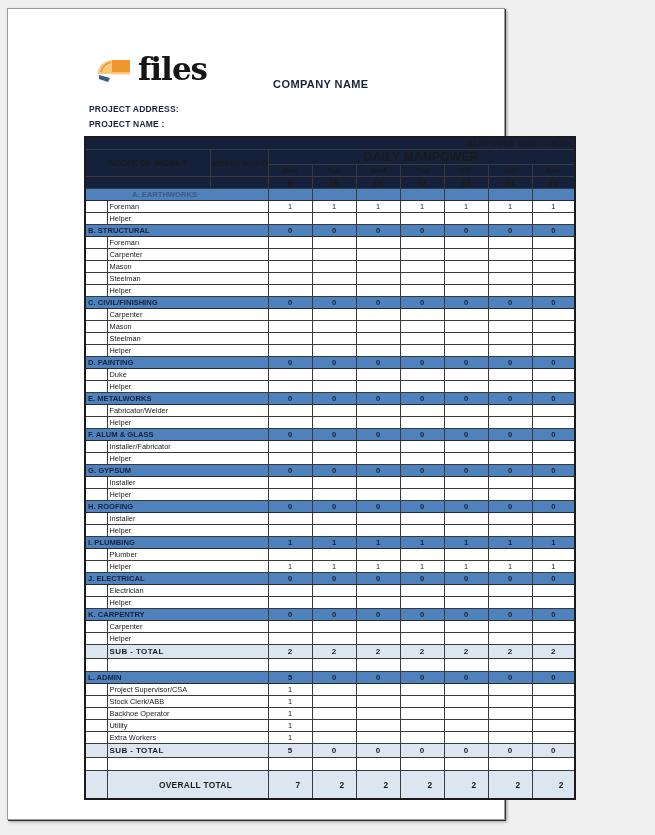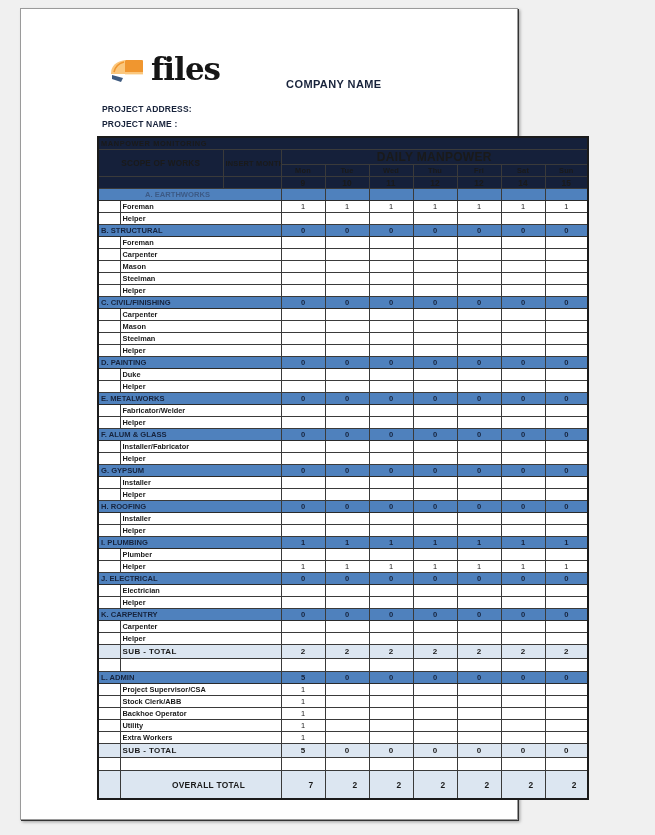--- a/index.html
+++ b/index.html
@@ -4,21 +4,21 @@
 <style>
   html,body{margin:0;padding:0;}
   body{
     width:655px;height:835px;
     background:#f0f0f0;
     font-family:"Liberation Sans", sans-serif;
     overflow:hidden;
   }
   .page{
     position:absolute;
-    left:20px;top:8px;
+    left:7px;top:8px;
     width:498px;height:812px;
     background:#ffffff;
     border:1px solid #9a9a9a;
     box-shadow:1px 1px 0 #333, 2px 2px 3px rgba(0,0,0,.35);
     box-sizing:border-box;
   }
   .sheet{
     position:absolute;
     left:76px;top:35px;
     width:490px;
@@ -76,21 +76,21 @@
     padding:0 2px;
     color:#1a1a1a;
     overflow:hidden;
     white-space:nowrap;
   }
   .title-row td{
     background:#15203a;
     color:#ffffff;
     font-size:12px;
     font-weight:bold;
-    text-align:left;
+    text-align:right;
     height:17px;
     letter-spacing:.6px;
     border:1px solid #15203a;
   }
   .hdr td{
     background:#15203a;
     color:#ffffff;
     font-weight:bold;
     text-align:center;
     font-size:7.6px;
@@ -108,21 +108,21 @@
     font-size:7.6px;
     color:#16233d;
     height:11px;
     border-top:1px solid #2a2a2a;
     border-bottom:1px solid #2a2a2a;
   }
   tr.sec td.val{text-align:center;}
   tr.sec.faded td{color:#3c5a86;padding-left:46px;}
 
   tr.item td{background:#ffffff;}
-  td.lbl{padding-left:4px;font-weight:bold;}
+  td.lbl{padding-left:4px;}
   td.val{text-align:center;}
 
   tr.subtotal td{
     background:#dce6f1;
     font-weight:bold;
     font-size:8px;
     height:13px;
   }
   tr.subtotal td.sub-lbl{
     text-align:left;

